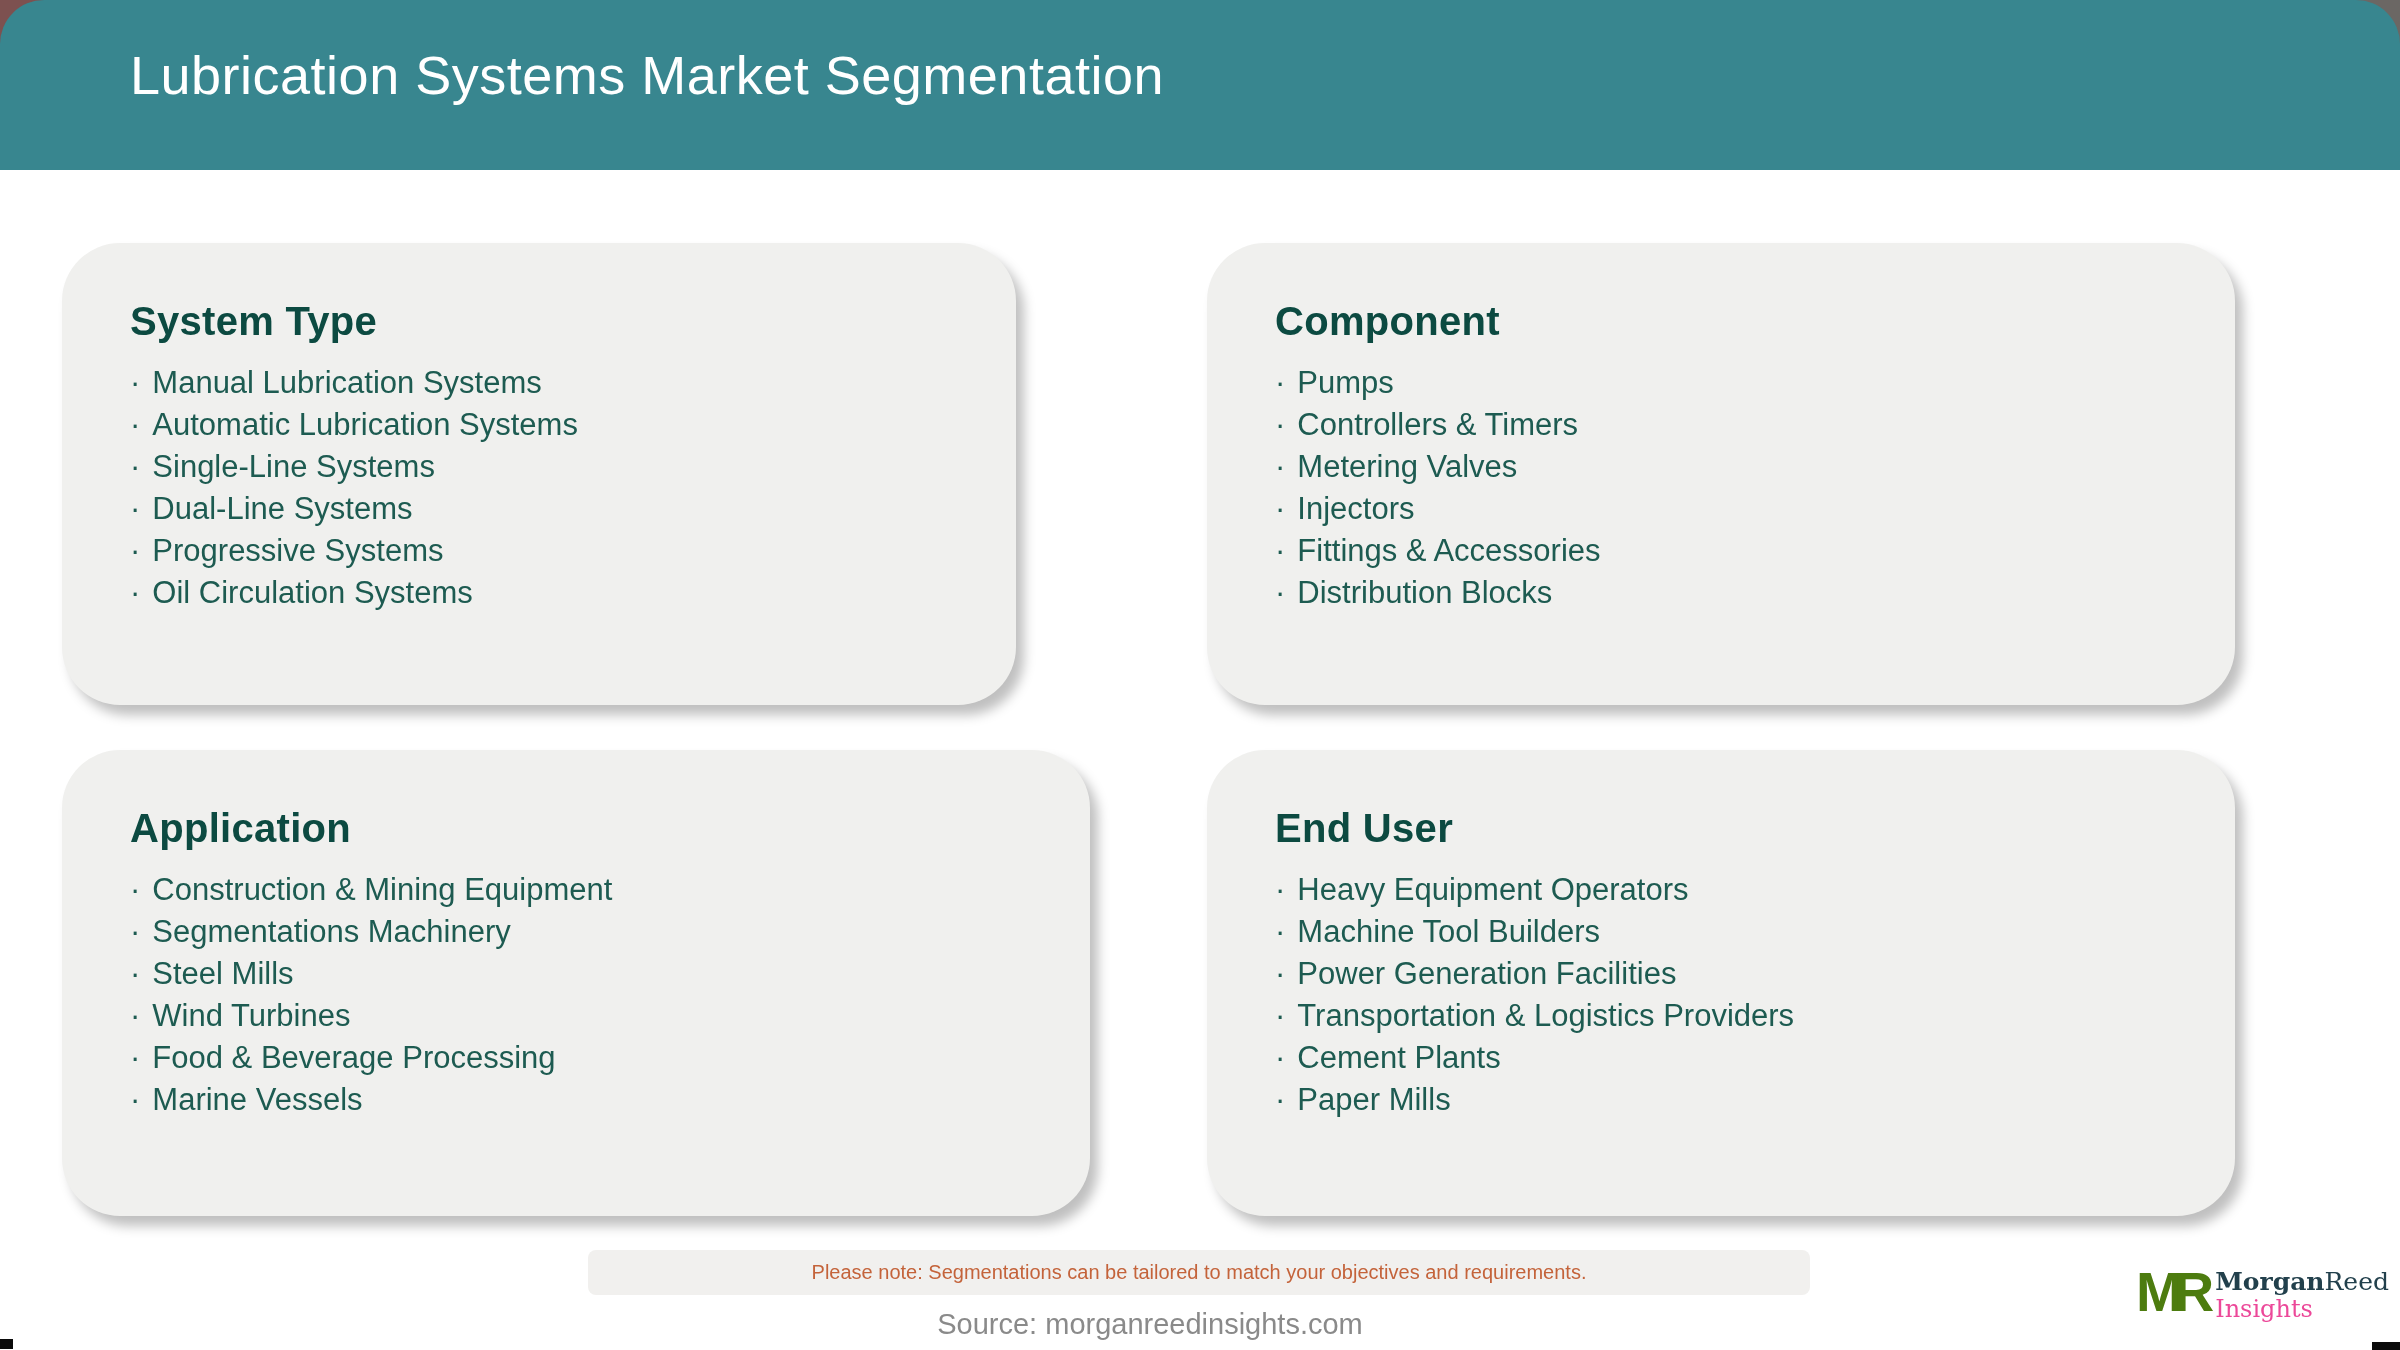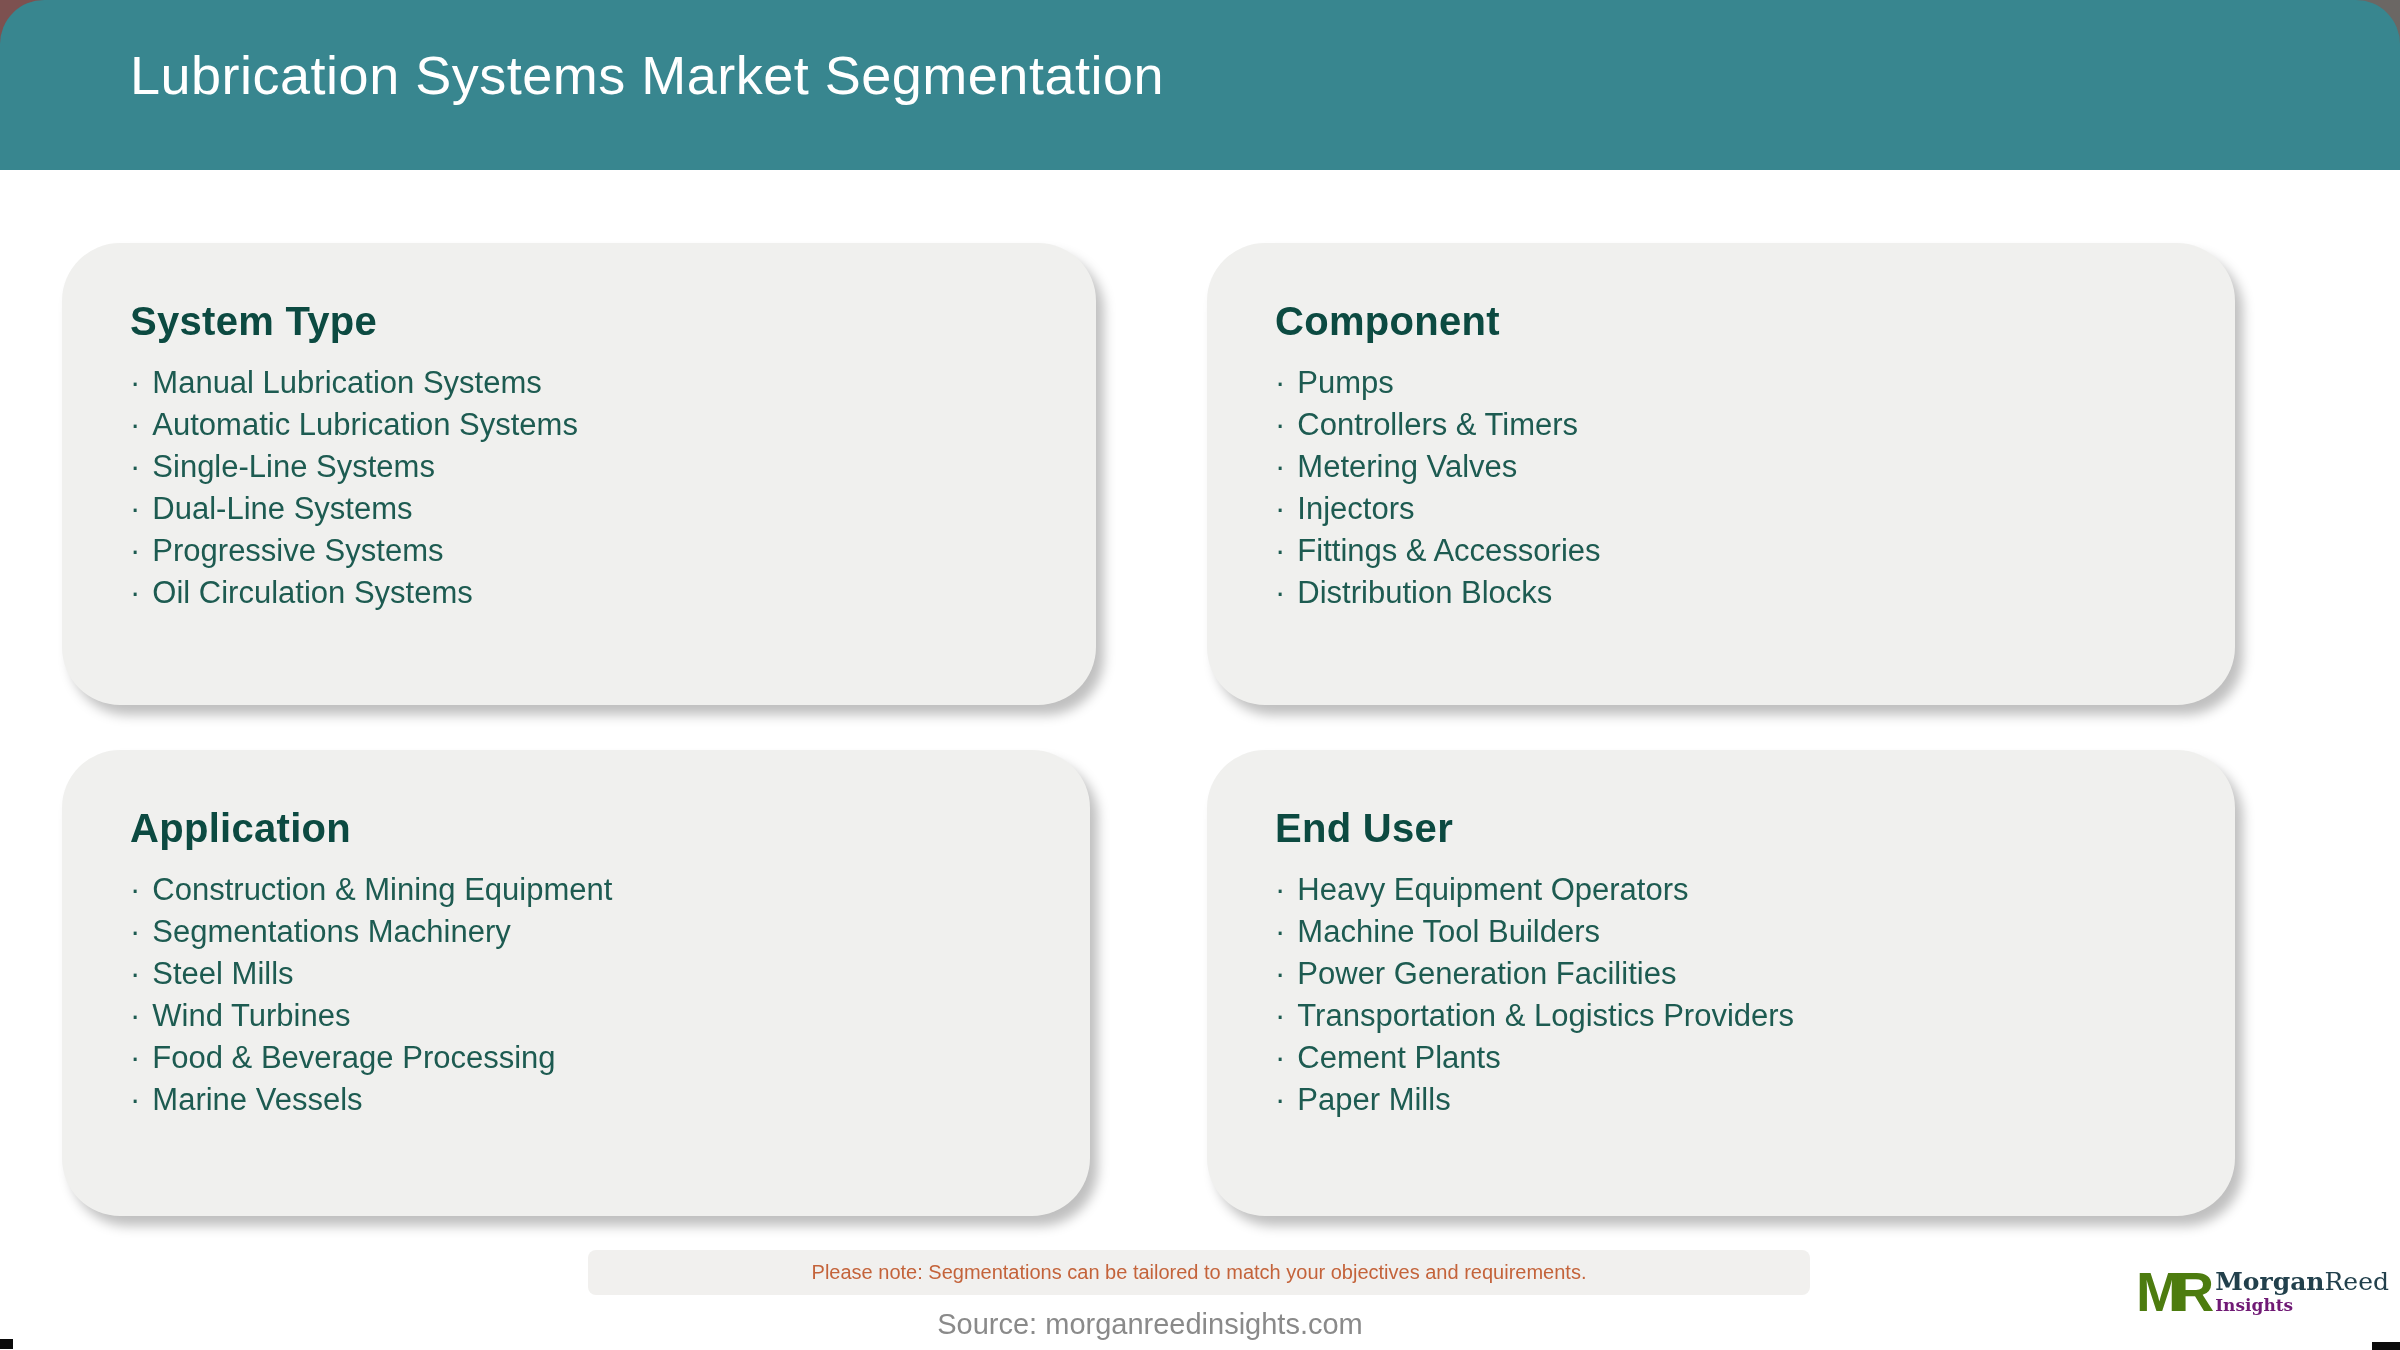--- a/index.html
+++ b/index.html
@@ -27,21 +27,21 @@
   
   .card{
     position:absolute;
     background:#f0f0ee;
     border-radius:58px;
     box-shadow:8px 10px 12px rgba(0,0,0,0.25);
     box-sizing:border-box;
     padding:56px 50px 0 68px;
     z-index:1;
   }
-  .card-1{left:62px;top:243px;width:1034px;height:462px;}
+  .card-1{left:62px;top:243px;width:954px;height:462px;}
   .card-2{left:1207px;top:243px;width:1028px;height:462px;}
   .card-3{left:62px;top:750px;width:1028px;height:466px;}
   .card-4{left:1207px;top:750px;width:1028px;height:466px;}
   .card h2{
     margin:0 0 18px 0;
     font-size:40px;font-weight:bold;color:#0c4a41;letter-spacing:0.3px;
   }
   .card ul{
     margin:0;padding:0;list-style:none;
   }
@@ -72,21 +72,21 @@
     font-family:Liberation Sans, sans-serif;
     font-size:56px;font-weight:800;letter-spacing:-0.16em;
     color:#4d7c0f;line-height:0.92;
   }
   .logo-text{
     display:flex;flex-direction:column;justify-content:flex-start;
     font-family:"DejaVu Serif", serif;line-height:1.1;padding-top:2px;
   }
   .logo-name{font-size:25px;color:#22404c;white-space:nowrap;}
   .logo-name .bold{font-weight:bold;}
-  .logo-tagline{font-size:17px;color:#701a75;font-weight:bold;}
+  .logo-tagline{font-size:24px;color:#ec4899;}
   
   .mark-bl{position:absolute;left:0;top:1339px;width:13px;height:10px;background:#0a0a0a;z-index:2;}
   .mark-br{position:absolute;left:2372px;top:1342px;width:28px;height:8px;background:#0a0a0a;z-index:2;}
 </style>
 </head>
 <body>
 
 <div id="slide">
 
   <div class="corner-tl"></div>

